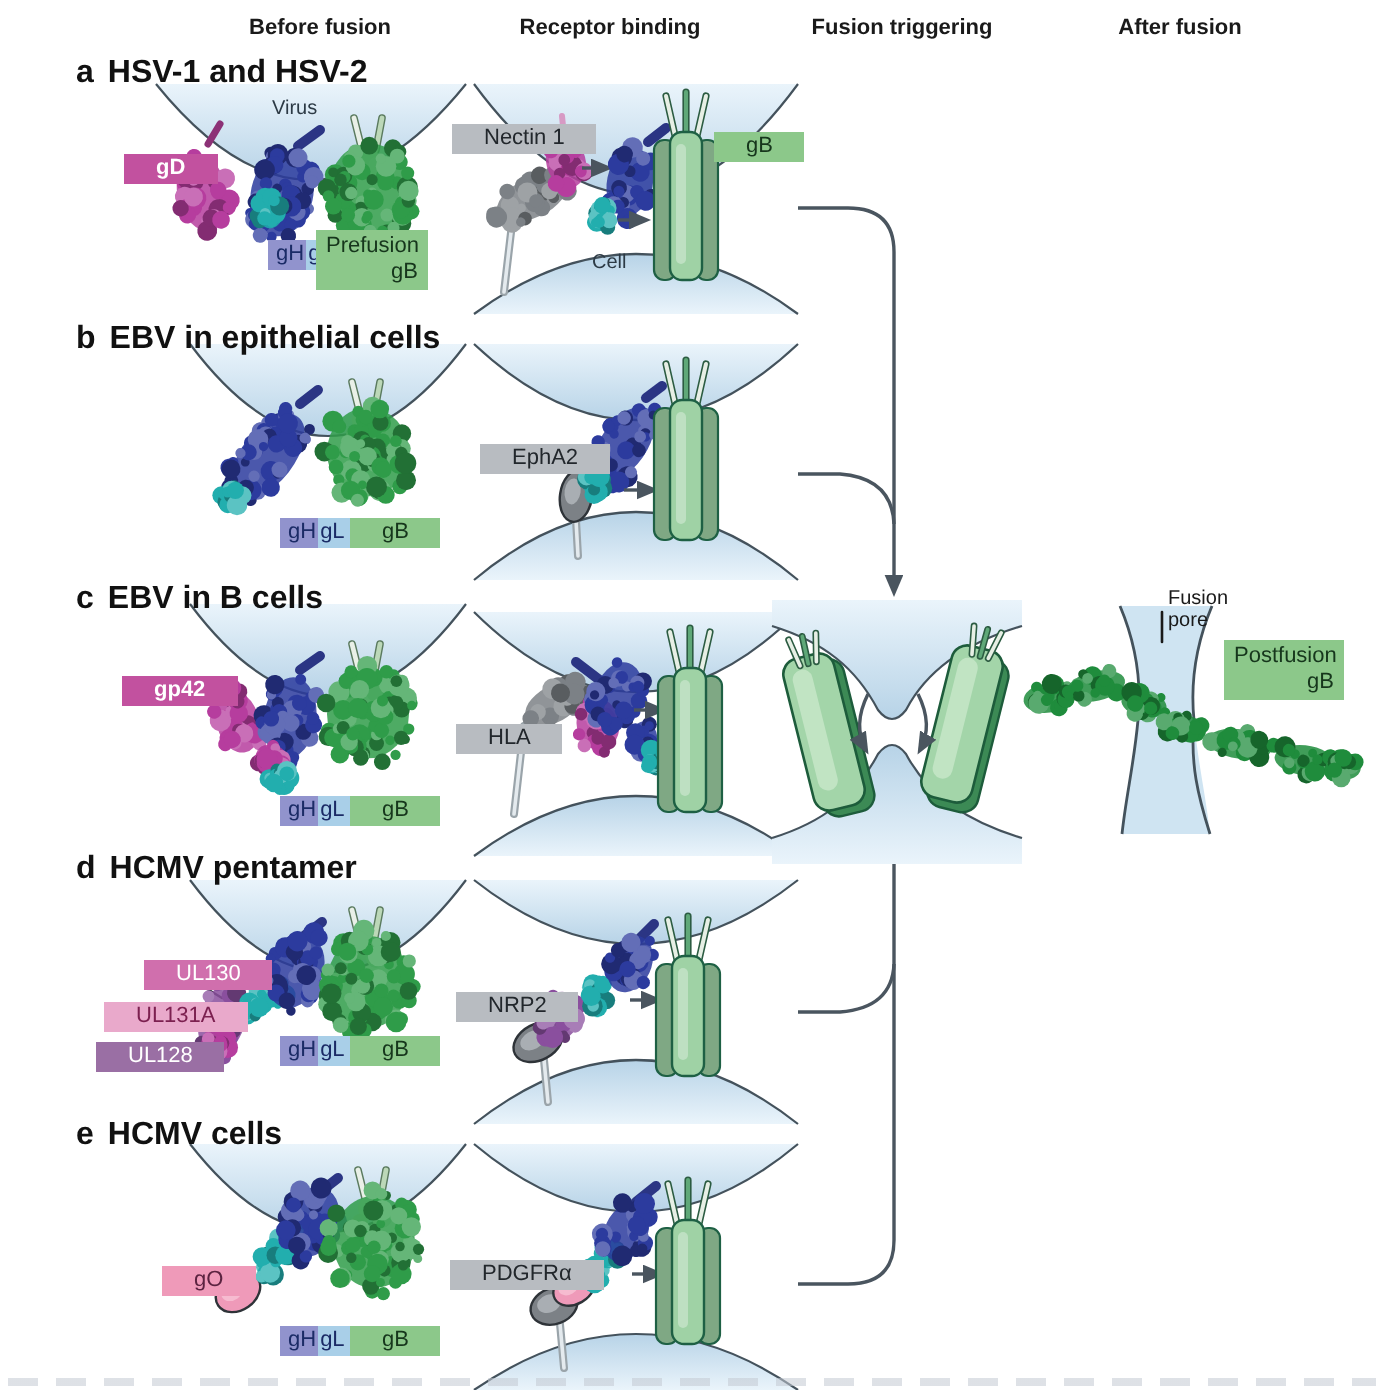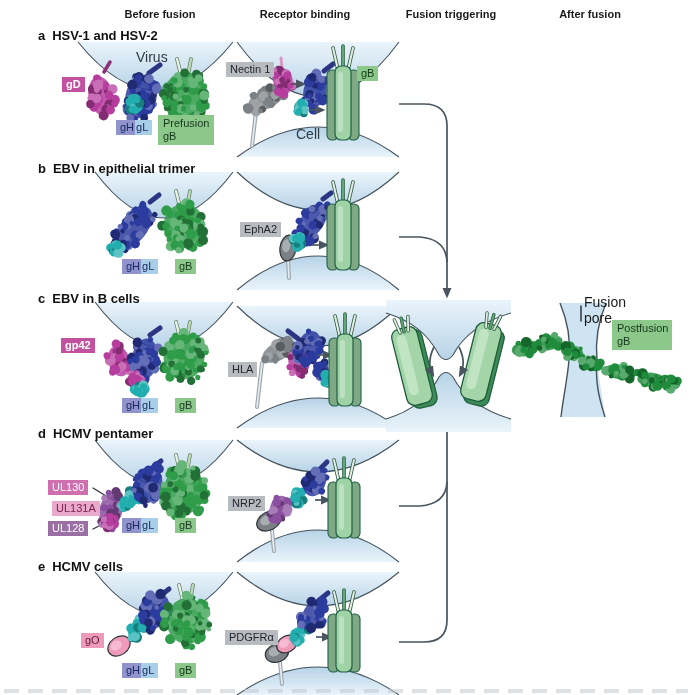--- a/index.html
+++ b/index.html
@@ -1,33 +1,33 @@
 <!DOCTYPE html>
 <html style="--magenta: #b63d9e; --blue_protein: #2c3b9e; --teal: #22aeae; --green_protein: #2f9c49; --green_cylinder: #9fd2a5; --green_post: #1f8c3c; --gray_protein: #7c8186; --purple_protein: #8a4f9e; --pink_protein: #ef9ab9; --connector: #4a555f; --membrane_stroke: #44525c; --magenta_box: #c2519f; --gray_box: #b8bcc1; --green_box: #8cc88a; --ul130_box: #d06fad; --ul131a_box: #e9a9cb; --ul128_box: #9a6fa4; --pink_box: #ef9ab9; --lavender_box: #9193cd; --lightblue_box: #a9cfe8;"><head>
 <meta charset="utf-8">
 <style>
   html,body{margin:0;padding:0;background:#fff;}
   body{width:693px;height:695px;font-family:"Liberation Sans",sans-serif;position:relative;overflow:hidden;}
   #fig{position:absolute;left:0;top:0;width:620px;height:695px;}
   #art{position:absolute;left:0;top:0;}
   .hdr{position:absolute;font-size:11px;font-weight:bold;color:#1a1a1a;text-align:center;}
-  .rowtitle{position:absolute;font-size:13px;font-weight:bold;color:#111;}
+  .rowtitle{position:absolute;font-size:16px;font-weight:bold;color:#111;}
   .rowtitle .letter{margin-right:7px;}
-  .plain{position:absolute;font-size:14px;color:#2c3a45;}
-  .tag{position:absolute;font-size:11px;line-height:15px;padding:0 4px;white-space:nowrap;}
+  .plain{position:absolute;font-size:10px;color:#2c3a45;}
+  .tag{position:absolute;font-size:11px;line-height:15px;padding:0 16px;white-space:nowrap;}
   .tag-magenta{background:var(--magenta_box);color:#fff;font-weight:bold;}
   .tag-gray{background:var(--gray_box);color:#22272c;}
   .tag-green{background:var(--green_box);color:#16361c;}
-  .tag-green2{background:var(--green_box);color:#16361c;text-align:left;line-height:13px;padding:2px 5px;}
-  .tag-ul130{background:var(--ul130_box);color:#fff;}
+  .tag-green2{background:var(--green_box);color:#16361c;text-align:right;line-height:13px;padding:2px 5px;}
+  .tag-ul130{background:var(--ul130_box);color:#fff;margin-left:24px;}
   .tag-ul131a{background:var(--ul131a_box);color:#7c2050;}
   .tag-ul128{background:var(--ul128_box);color:#fff;}
   .tag-go{background:var(--pink_box);color:#5b2340;}
   .split{position:absolute;display:inline-flex;font-size:11px;line-height:15px;color:#1b2b66;}
-  .split .gh{background:var(--lavender_box);padding:0 1px 0 4px;}
+  .split .gh{background:var(--lavender_box);padding:0 1px 0 4px;margin-left:18px;}
   .split .gl{background:var(--lightblue_box);padding:0 4px 0 1px;}
   .caption-strip{position:absolute;left:4px;top:689px;width:684px;height:4px;opacity:.55;
     background:repeating-linear-gradient(90deg,#c3c9d2 0 15px,transparent 15px 24px);}
 </style>
 </head>
 <body>
 
 <div id="fig">
 
   <svg id="art" width="693" height="695" viewBox="0 0 693 695">
@@ -1667,21 +1667,21 @@
       <rect x="336" y="610" width="16" height="62" rx="6" fill="#9fd2a5" stroke="#1e6044" stroke-width="1.2"></rect>
       <rect x="339" y="616" width="5" height="48" rx="2.5" fill="#c3e3c7" opacity="0.85"></rect>
     </svg>
 
   <div class="hdr" style="left:112px;top:8px;width:96px">Before fusion</div>
   <div class="hdr" style="left:252px;top:8px;width:106px">Receptor binding</div>
   <div class="hdr" style="left:398px;top:8px;width:106px">Fusion triggering</div>
   <div class="hdr" style="left:544px;top:8px;width:92px">After fusion</div>
 
   <div class="rowtitle" style="left:38px;top:28px"><span class="letter">a</span><span>HSV-1 and HSV-2</span></div>
-  <div class="rowtitle" style="left:38px;top:161px"><span class="letter">b</span><span>EBV in epithelial trimer</span></div>
+  <div class="rowtitle" style="left:38px;top:161px"><span class="letter">b</span><span>EBV in epithelial cells</span></div>
   <div class="rowtitle" style="left:38px;top:291px"><span class="letter">c</span><span>EBV in B cells</span></div>
   <div class="rowtitle" style="left:38px;top:426px"><span class="letter">d</span><span>HCMV pentamer</span></div>
   <div class="rowtitle" style="left:38px;top:559px"><span class="letter">e</span><span>HCMV cells</span></div>
 
   <div class="plain" style="left:136px;top:49px">Virus</div>
   <div class="tag tag-magenta" style="left:62px;top:77px">gD</div>
   <div class="split" style="left:116px;top:120px">
       <span class="gh">gH</span>
       <span class="gl">gL</span>
     </div>

